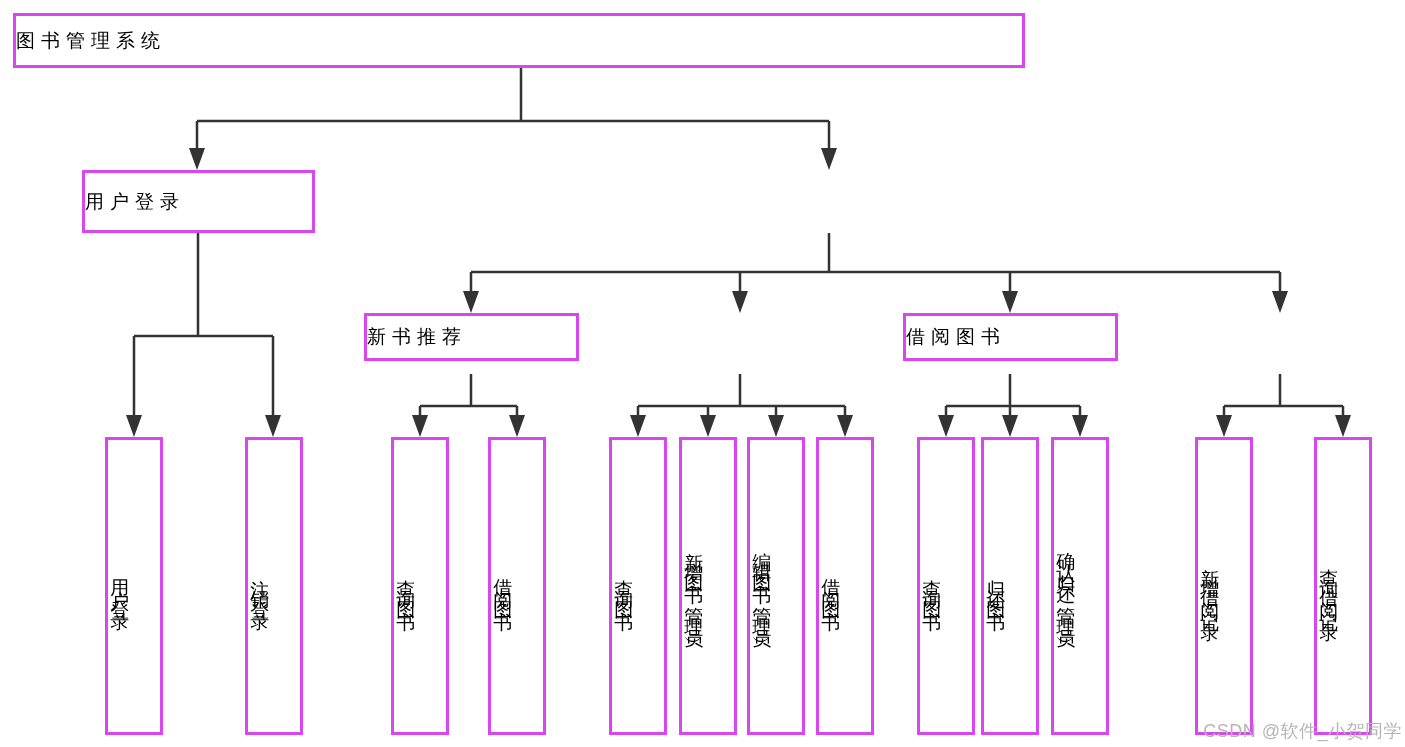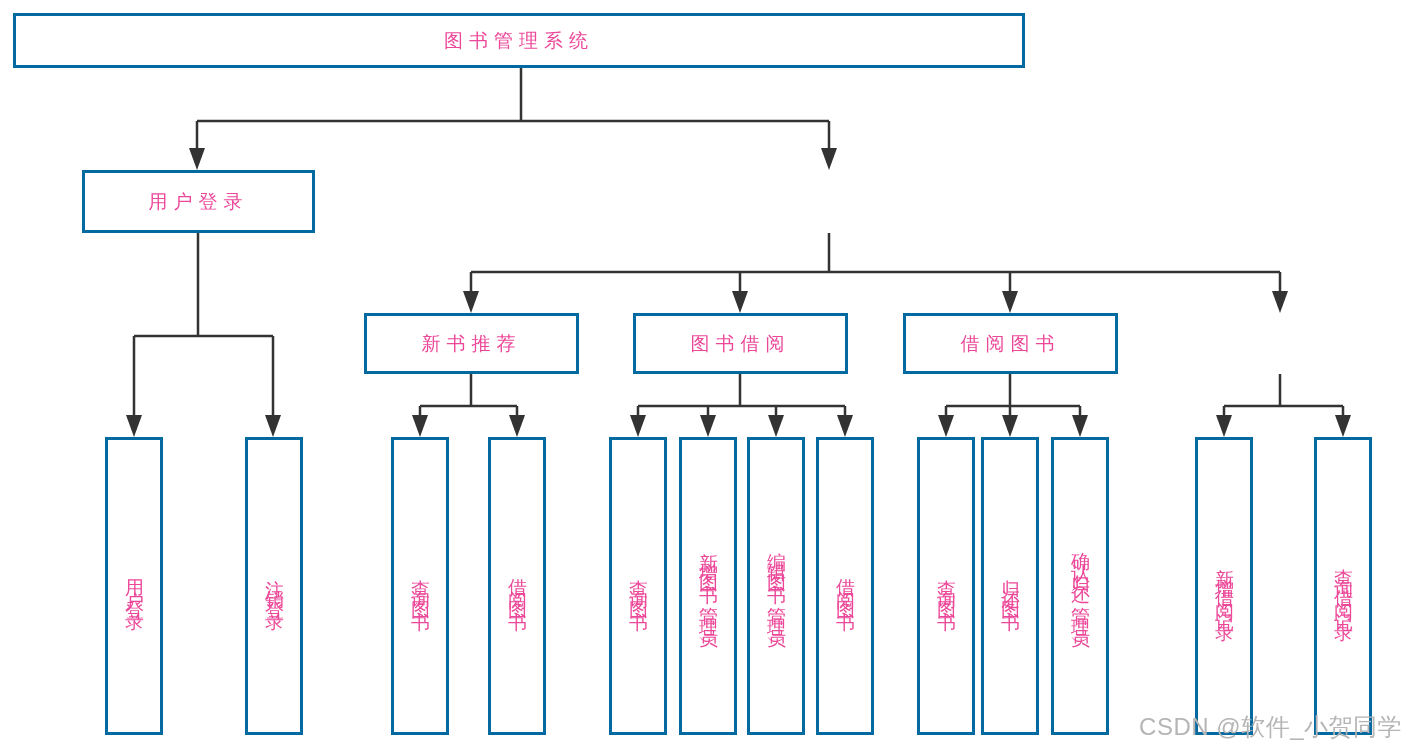--- a/index.html
+++ b/index.html
@@ -13,33 +13,33 @@
   }
   .connectors {
     position: absolute;
     left: 0; top: 0;
     width: 1405px; height: 747px;
     z-index: 1;
   }
   .box {
     position: absolute;
     box-sizing: border-box;
-    border: 3px solid #0369a1;
+    border: 3px solid #d946ef;
     background: #ffffff;
     display: flex;
     align-items: center;
-    justify-content: center;
-    color: #ec4899;
+    justify-content: flex-start;
+    color: #000000;
     z-index: 2;
   }
   .hbox { font-size: 19px; letter-spacing: 6px; white-space: nowrap; }
   .root-box  { left: 13px;  top: 13px;  width: 1012px; height: 55px; }
   .l2-a { left: 82px;  top: 170px; width: 233px; height: 63px; }
   .l2-b { left: 712px; top: 170px; width: 235px; height: 63px; }
-  .l3   { top: 313px; width: 215px; height: 61px; }
+  .l3   { top: 313px; width: 215px; height: 48px; }
   .l3-1 { left: 364px; }
   .l3-2 { left: 633px; }
   .l3-3 { left: 903px; }
   .l3-4 { left: 1173px; }
   .vbox { top: 437px; width: 58px; height: 298px; }
   .vbox span {
     writing-mode: vertical-rl;
     text-orientation: mixed;
     font-size: 19px;
     letter-spacing: 11px;
@@ -56,21 +56,21 @@
   .vb-8  { left: 816px; }
   .vb-9  { left: 917px; }
   .vb-10 { left: 981px; }
   .vb-11 { left: 1051px; }
   .vb-12 { left: 1195px; }
   .vb-13 { left: 1314px; }
   .watermark {
     position: absolute;
     right: 3px;
     bottom: 4px;
-    font-size: 24px;
+    font-size: 18px;
     letter-spacing: 0.5px;
     color: #b5b5b5;
     z-index: 10;
     white-space: nowrap;
   }
 </style>
 </head>
 <body>
 
 <div class="stage">
@@ -111,23 +111,20 @@
     <span>图书管理系统</span>
   </div>
 
   <div class="box hbox l2-a">
     <span>用户登录</span>
   </div>
 
   <div class="box hbox l3 l3-1">
     <span>新书推荐</span>
   </div>
-  <div class="box hbox l3 l3-2">
-    <span>图书借阅</span>
-  </div>
   <div class="box hbox l3 l3-3">
     <span>借阅图书</span>
   </div>
 
   <div class="box vbox vb-1">
     <span>用户登录</span>
   </div>
   <div class="box vbox vb-2">
     <span>注销登录</span>
   </div>

